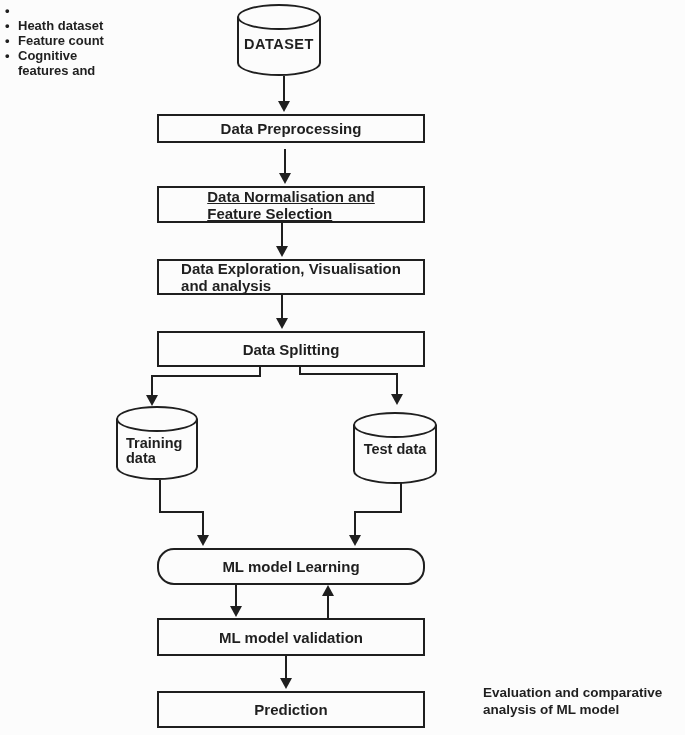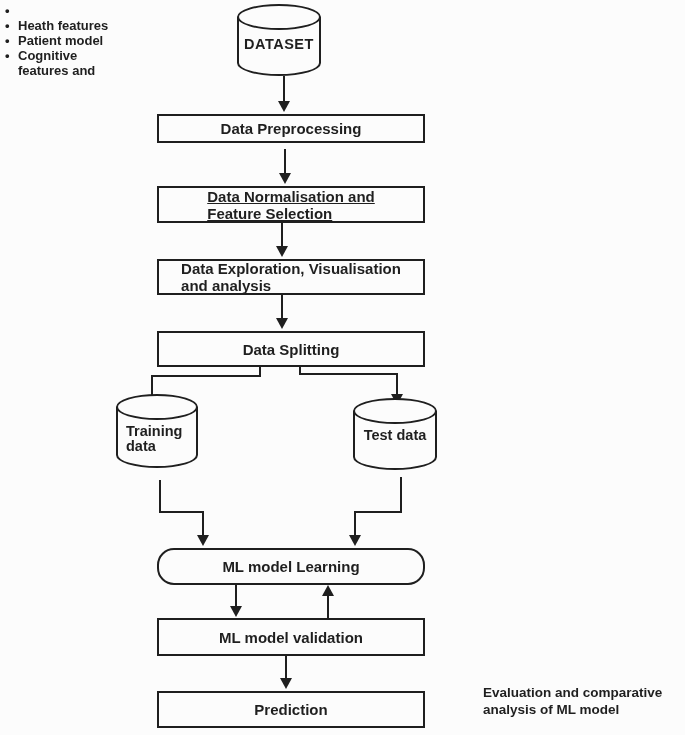--- a/index.html
+++ b/index.html
@@ -85,25 +85,25 @@
 <body>
 
 <div class="canvas">
 
   <div class="notes">
     <div class="note-item">
       <span class="bullet">•</span>
     </div>
     <div class="note-item">
       <span class="bullet">•</span>
-      <span class="txt">Heath features</span>
-    </div>
-    <div class="note-item">
-      <span class="bullet">•</span>
-      <span class="txt">Patient model</span>
+      <span class="txt">Heath dataset</span>
+    </div>
+    <div class="note-item">
+      <span class="bullet">•</span>
+      <span class="txt">Feature count</span>
     </div>
     <div class="note-item">
       <span class="bullet">•</span>
       <span class="txt">Cognitive
 features and</span>
     </div>
   </div>
 
   <div class="cyl" style="left:237px;top:4px;width:84px;height:72px;">
     <div class="cap-bottom"></div>
@@ -123,29 +123,29 @@
 
   <div class="box" style="top:259px;height:36px;">
     <div class="lbl">Data Exploration, Visualisation
 and analysis</div>
   </div>
 
   <div class="box" style="top:331px;height:36px;">
     <div class="lbl center">Data Splitting</div>
   </div>
 
-  <div class="cyl" style="left:116px;top:394px;width:82px;height:74px;">
+  <div class="cyl" style="left:116px;top:406px;width:82px;height:74px;">
     <div class="cap-bottom"></div>
     <div class="tube"></div>
     <div class="cap-top"></div>
     <div class="lbl" style="top:30px;padding-left:10px;text-align:left;">Training
 data</div>
   </div>
 
-  <div class="cyl" style="left:353px;top:398px;width:84px;height:72px;">
+  <div class="cyl" style="left:353px;top:412px;width:84px;height:72px;">
     <div class="cap-bottom"></div>
     <div class="tube"></div>
     <div class="cap-top"></div>
     <div class="lbl" style="top:30px;text-align:center;">Test data</div>
   </div>
 
   <div class="box" style="top:548px;height:37px;border-radius:17px;">
     <div class="lbl center">ML model Learning</div>
   </div>
 

